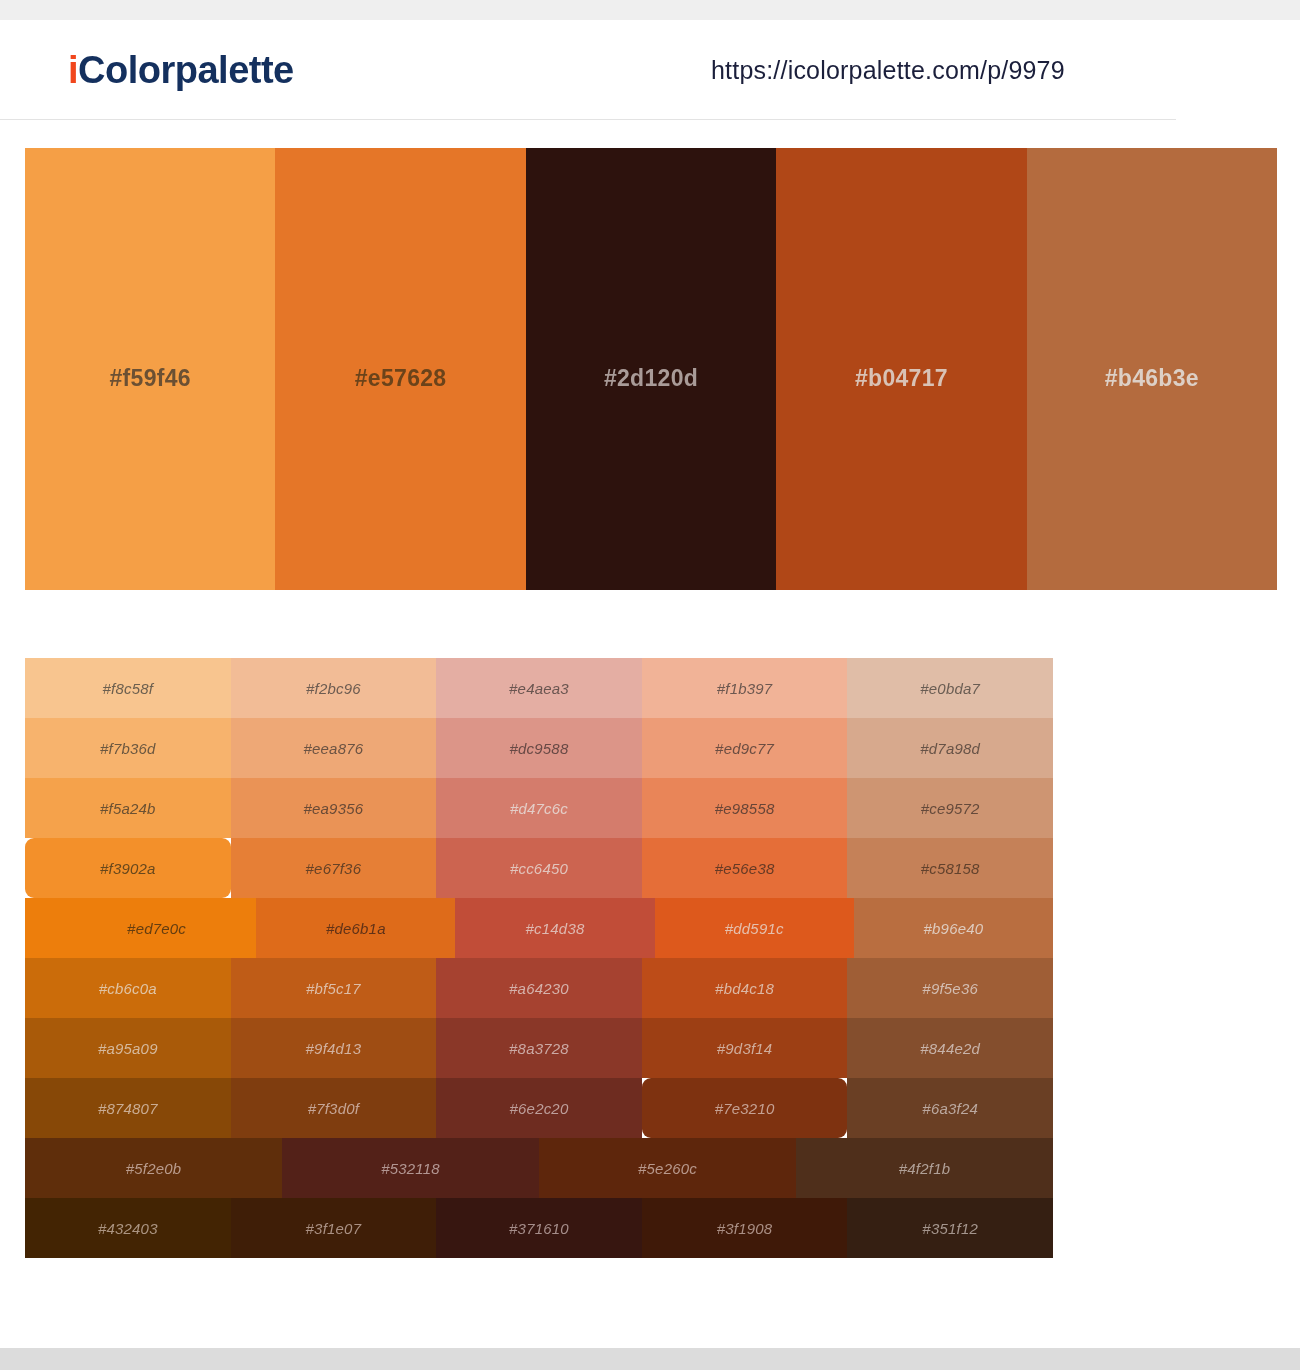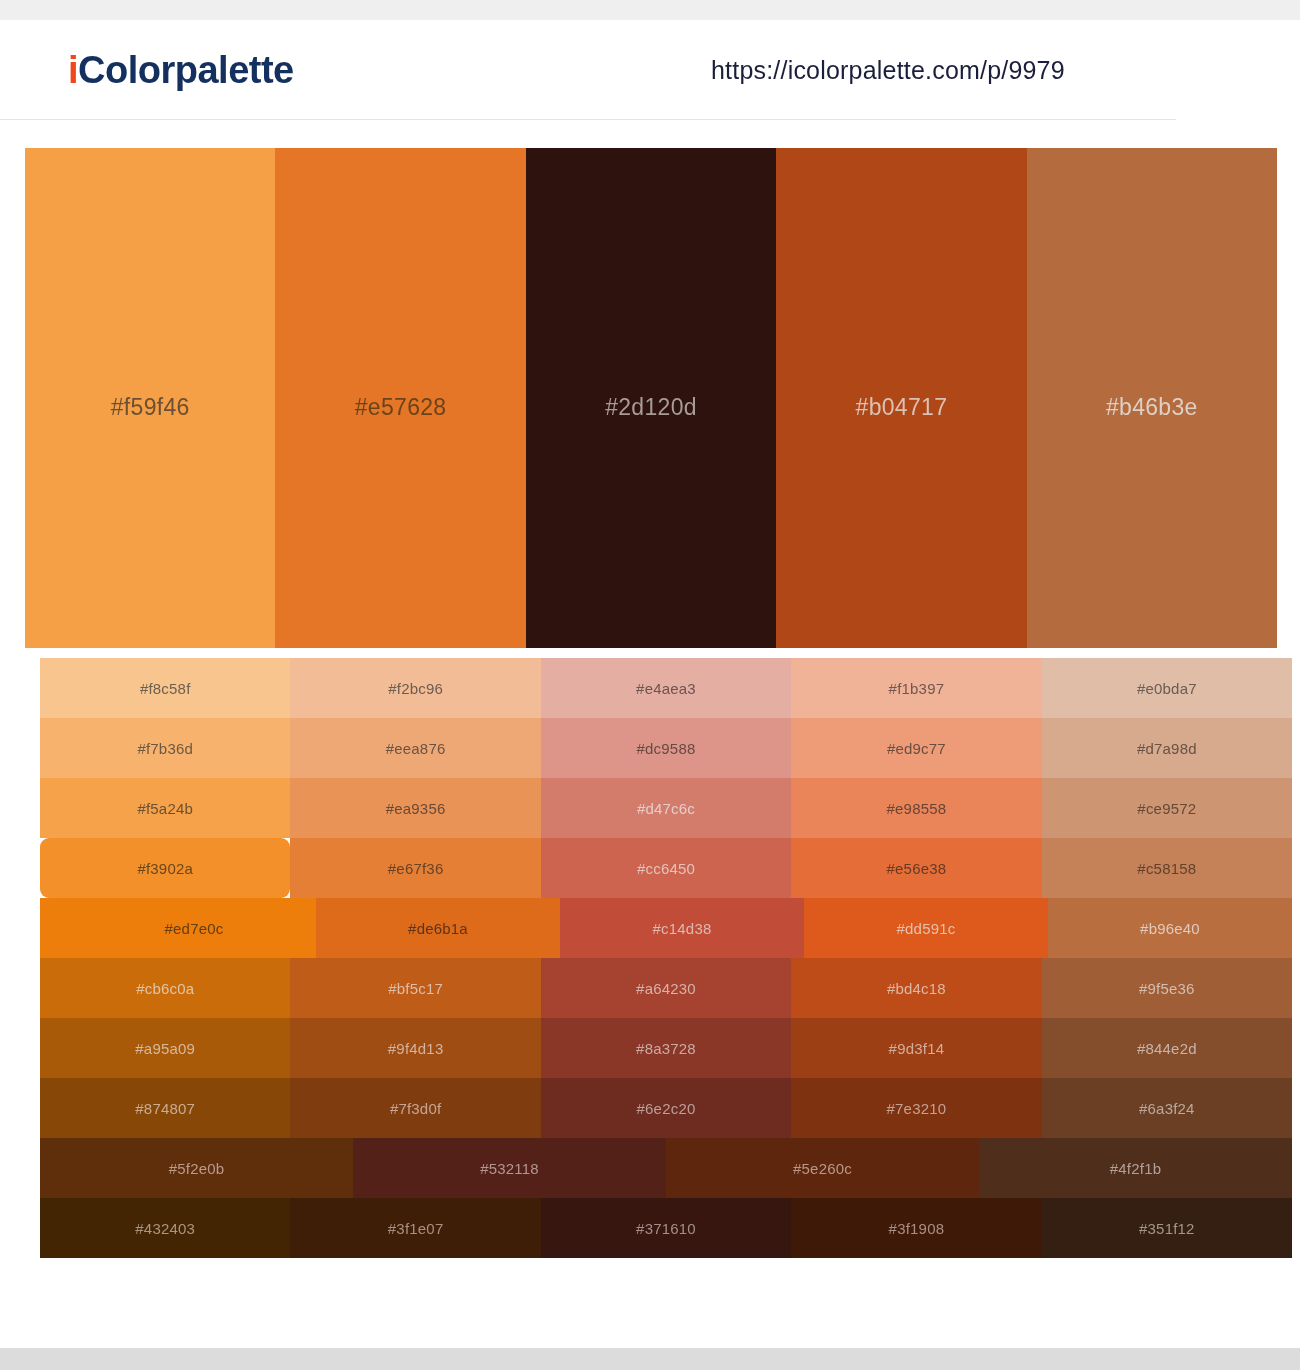--- a/index.html
+++ b/index.html
@@ -61,43 +61,45 @@
     white-space: nowrap;
     letter-spacing: 0.2px;
   }
 
   
   .main-strip {
     position: absolute;
     top: 148px;
     left: 25px;
     width: 1252px;
-    height: 500px;
-    display: flex;
+    height: 442px;
+    display: flex;
+    font-weight: bold;
   }
   .main-swatch {
     flex: 1 1 0;
     position: relative;
     display: flex;
     align-items: center;
     justify-content: center;
   }
   .main-swatch .hexlabel {
     font-size: 23px;
     letter-spacing: 0.3px;
     margin-top: 18px;
     white-space: nowrap;
   }
 
   
   .grid-wrap {
     position: absolute;
     top: 658px;
-    left: 40px;
-    width: 1252px;
+    left: 25px;
+    width: 1028px;
+    font-style: italic;
   }
   .grid-row {
     display: flex;
     width: 100%;
     height: 60px;
   }
   .grid-cell {
     flex: 1 1 0;
     display: flex;
     align-items: center;
@@ -196,21 +198,21 @@
         <div class="grid-cell" style="background: rgb(169, 90, 9); color: rgb(214, 185, 156);">#a95a09</div>
         <div class="grid-cell" style="background: rgb(159, 77, 19); color: rgb(210, 178, 160);">#9f4d13</div>
         <div class="grid-cell" style="background: rgb(138, 55, 40); color: rgb(203, 169, 164);">#8a3728</div>
         <div class="grid-cell" style="background: rgb(157, 63, 20); color: rgb(208, 173, 156);">#9d3f14</div>
         <div class="grid-cell" style="background: rgb(132, 78, 45); color: rgb(200, 179, 169);">#844e2d</div>
       </div>
       <div class="grid-row">
         <div class="grid-cell" style="background: rgb(135, 72, 7); color: rgb(202, 172, 146);">#874807</div>
         <div class="grid-cell" style="background: rgb(127, 61, 15); color: rgb(198, 165, 149);">#7f3d0f</div>
         <div class="grid-cell" style="background: rgb(110, 44, 32); color: rgb(189, 158, 154);">#6e2c20</div>
-        <div class="grid-cell" style="background: rgb(126, 50, 16); color: rgb(197, 161, 147);">#7e3210</div>
+        <div class="grid-cell" style="background: rgb(126, 50, 16); color: rgb(197, 161, 147); border-radius: 9px;">#7e3210</div>
         <div class="grid-cell" style="background: rgb(106, 63, 36); color: rgb(187, 168, 159);">#6a3f24</div>
       </div>
       <div class="grid-row">
         <div class="grid-cell" style="background: rgb(95, 46, 11); color: rgb(185, 155, 140);">#5f2e0b</div>
         <div class="grid-cell" style="background: rgb(83, 33, 24); color: rgb(178, 150, 146);">#532118</div>
         <div class="grid-cell" style="background: rgb(94, 38, 12); color: rgb(184, 152, 140);">#5e260c</div>
         <div class="grid-cell" style="background: rgb(79, 47, 27); color: rgb(176, 160, 151);">#4f2f1b</div>
       </div>
       <div class="grid-row">
         <div class="grid-cell" style="background: rgb(67, 36, 3); color: rgb(171, 148, 129);">#432403</div>

